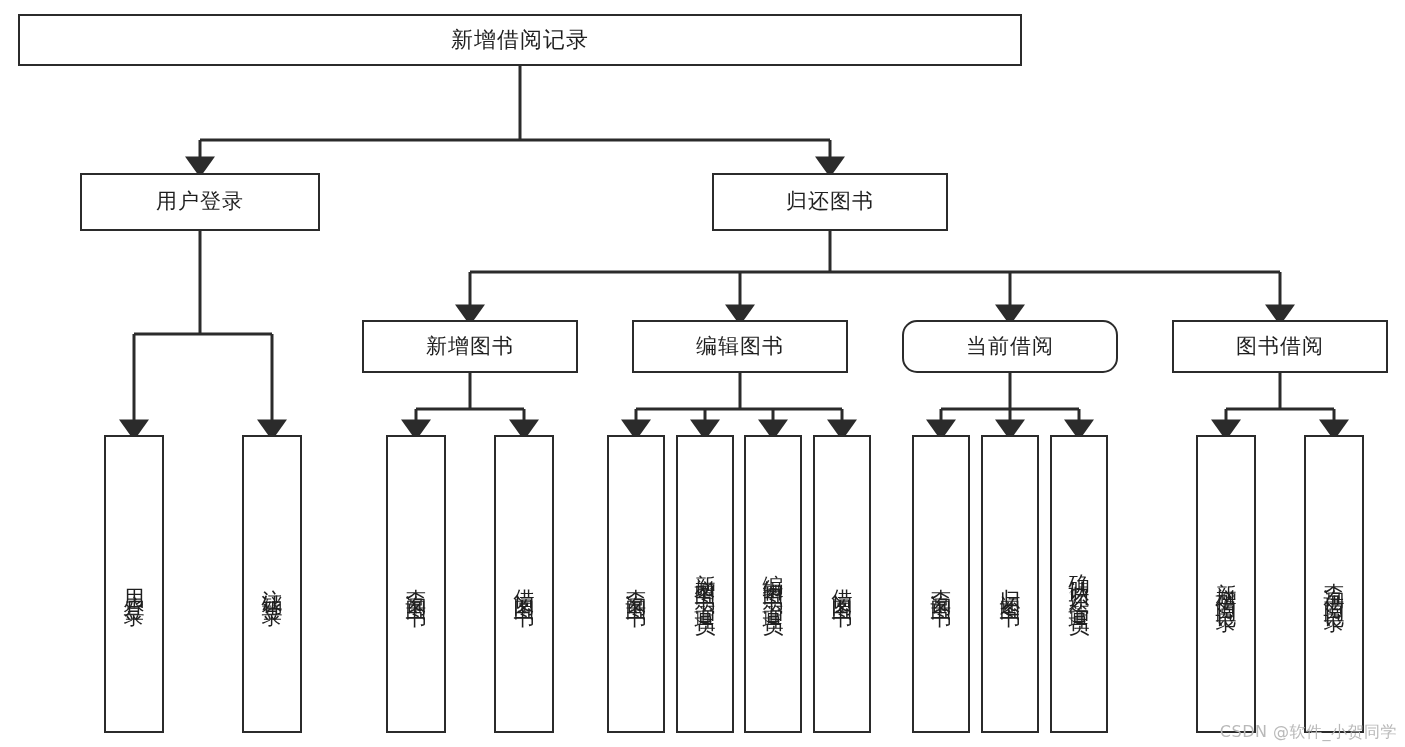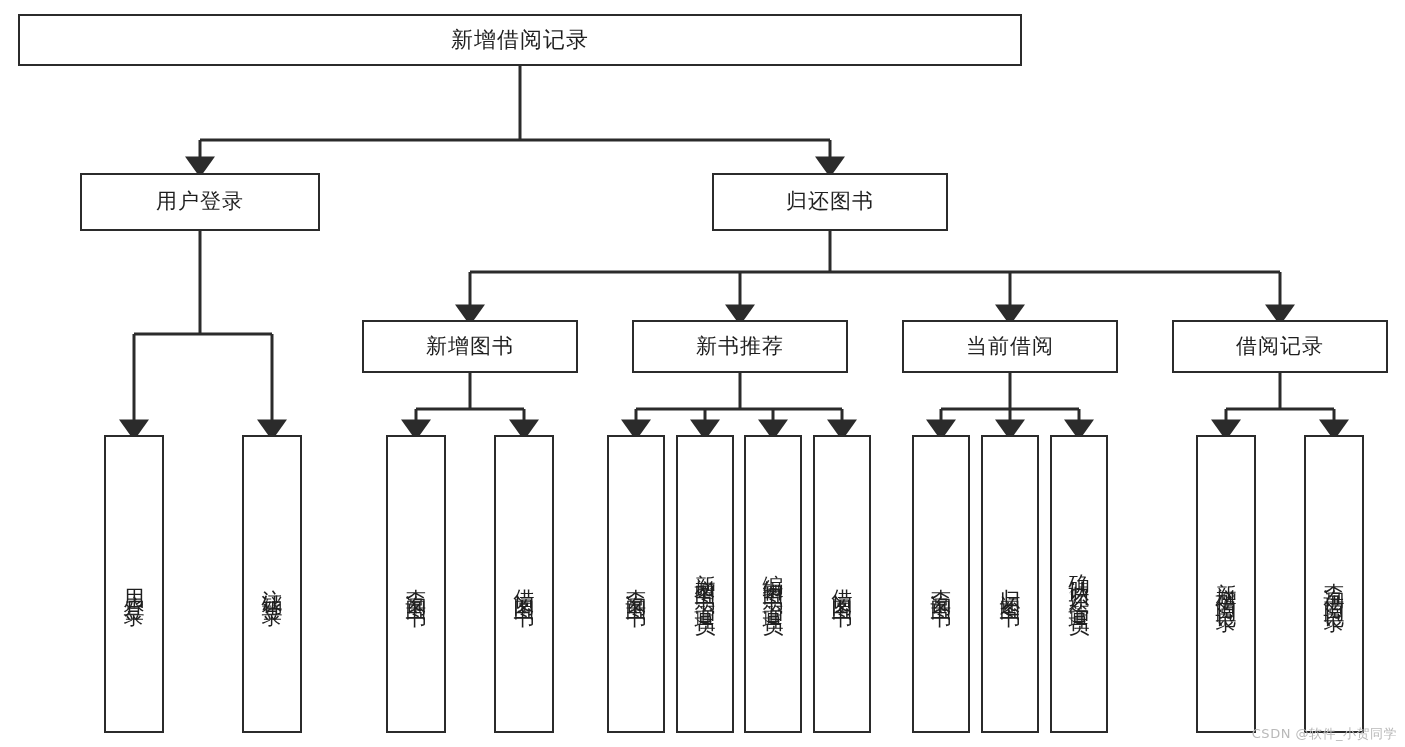--- a/index.html
+++ b/index.html
@@ -54,21 +54,21 @@
     text-orientation: upright;
     letter-spacing: 6px;
     line-height: 1.05;
     white-space: nowrap;
     display: block;
   }
   .watermark {
     position: absolute;
     right: 8px;
     bottom: 4px;
-    font-size: 13px;
+    font-size: 16px;
     color: #b9b9b9;
     letter-spacing: 0.5px;
     white-space: nowrap;
     font-family: "DejaVu Sans", "Liberation Sans", sans-serif;
   }
 </style>
 </head>
 <body>
 
 <div id="canvas">
@@ -136,29 +136,29 @@
 
   <div class="node horiz" style="left:712px; top:173px; width:236px; height:58px;">
     <span>归还图书</span>
   </div>
 
   <div class="node horiz" style="left:362px; top:320px; width:216px; height:53px;">
     <span>新增图书</span>
   </div>
 
   <div class="node horiz" style="left:632px; top:320px; width:216px; height:53px;">
-    <span>新书推荐</span>
-  </div>
-
-  <div class="node horiz" style="left:902px; top:320px; width:216px; height:53px;">
+    <span>编辑图书</span>
+  </div>
+
+  <div class="node horiz" style="left:902px; top:320px; width:216px; height:53px;border-radius:15px;">
     <span>当前借阅</span>
   </div>
 
   <div class="node horiz" style="left:1172px; top:320px; width:216px; height:53px;">
-    <span>借阅记录</span>
+    <span>图书借阅</span>
   </div>
 
   <div class="node leaf" style="left:104px; top:435px; width:60px; height:298px;">
     <span class="vtext">用户登录</span>
   </div>
   <div class="node leaf" style="left:242px; top:435px; width:60px; height:298px;">
     <span class="vtext">注销登录</span>
   </div>
 
   <div class="node leaf" style="left:386px; top:435px; width:60px; height:298px;">

